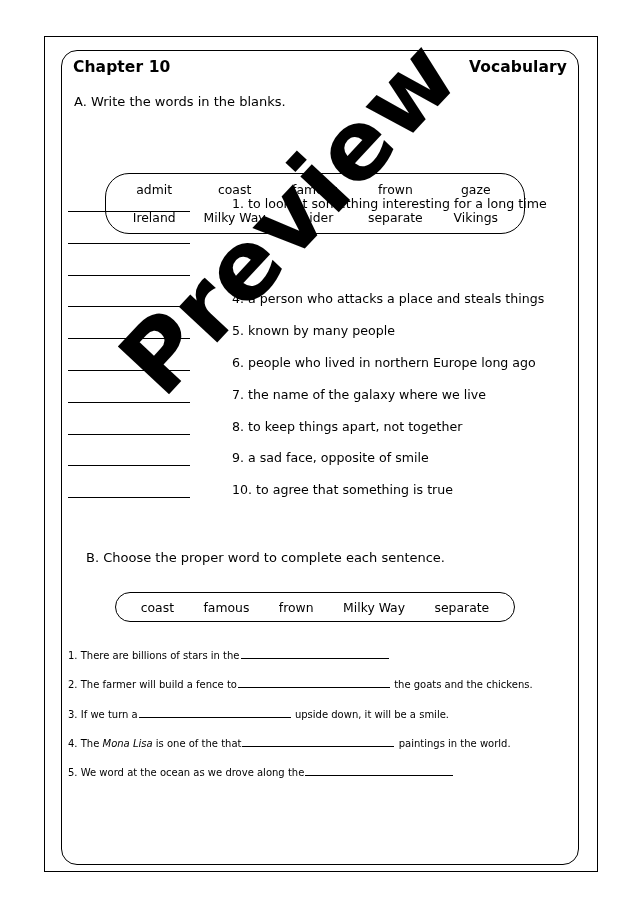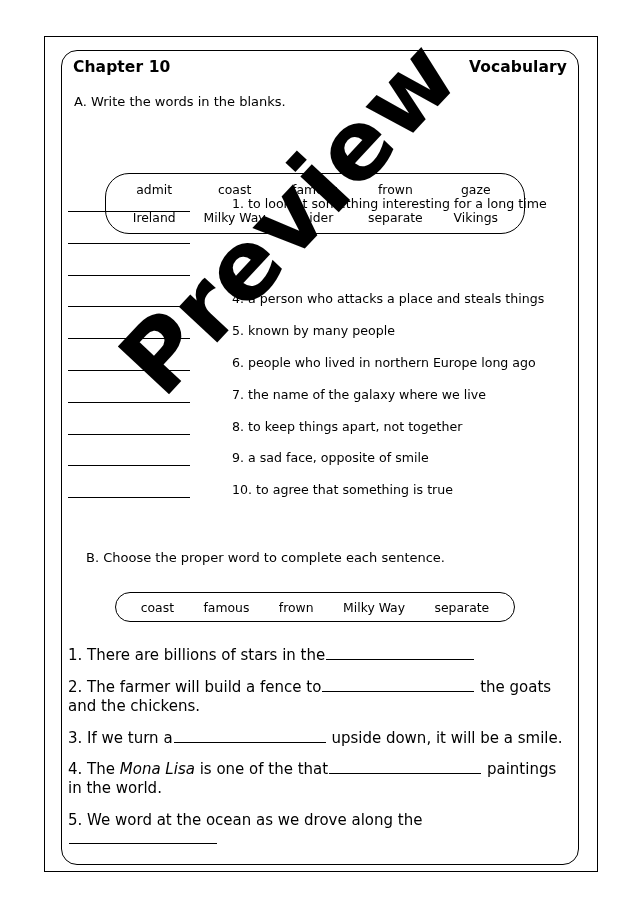--- a/index.html
+++ b/index.html
@@ -160,21 +160,21 @@
   }
 
   
   #sentences {
     position: absolute;
     left: 7px;
     top: 596px;
     width: 500px;
   }
   .sent-row {
-    font-size: 15px;
+    font-size: 10px;
     line-height: 1.28;
     margin-bottom: 12.5px;
   }
   .sent-row em {
     font-style: italic;
   }
   .inline-blank {
     display: inline-block;
     border-bottom: 1.2px solid #000;
     height: 12px;

